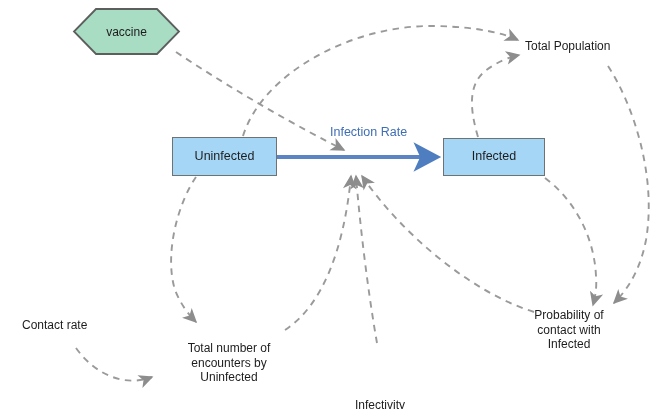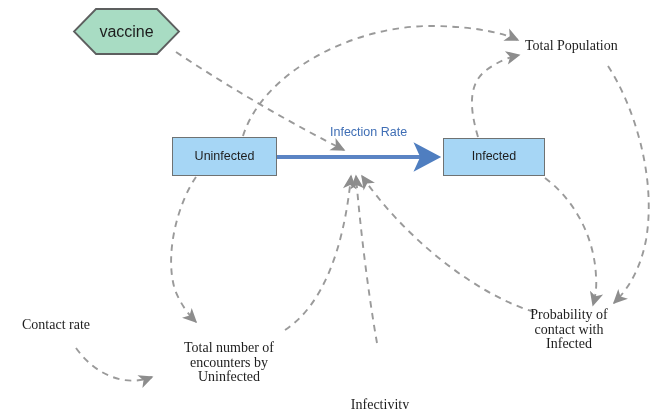--- a/index.html
+++ b/index.html
@@ -35,34 +35,33 @@
     color: #1d1d1d;
     font-size: 12.5px;
     line-height: 1.1;
   }
   .hex-wrap {
     position: absolute;
     display: flex;
     align-items: center;
     justify-content: center;
     color: #1d1d1d;
-    font-size: 16px;
+    font-size: 12px;
   }
   .hex-label {
     position: relative;
     z-index: 2;
   }
   .aux-label {
     position: absolute;
     color: #1d1d1d;
-    font-size: 14px;
+    font-size: 12px;
     line-height: 14.5px;
     text-align: center;
     white-space: pre-line;
-    font-family: Liberation Serif, serif;
   }
   .aux-label.left-al {
     text-align: left;
   }
   .flow-label {
     position: absolute;
     color: #3f6eb5;
     font-size: 12.5px;
     line-height: 14px;
     white-space: nowrap;

